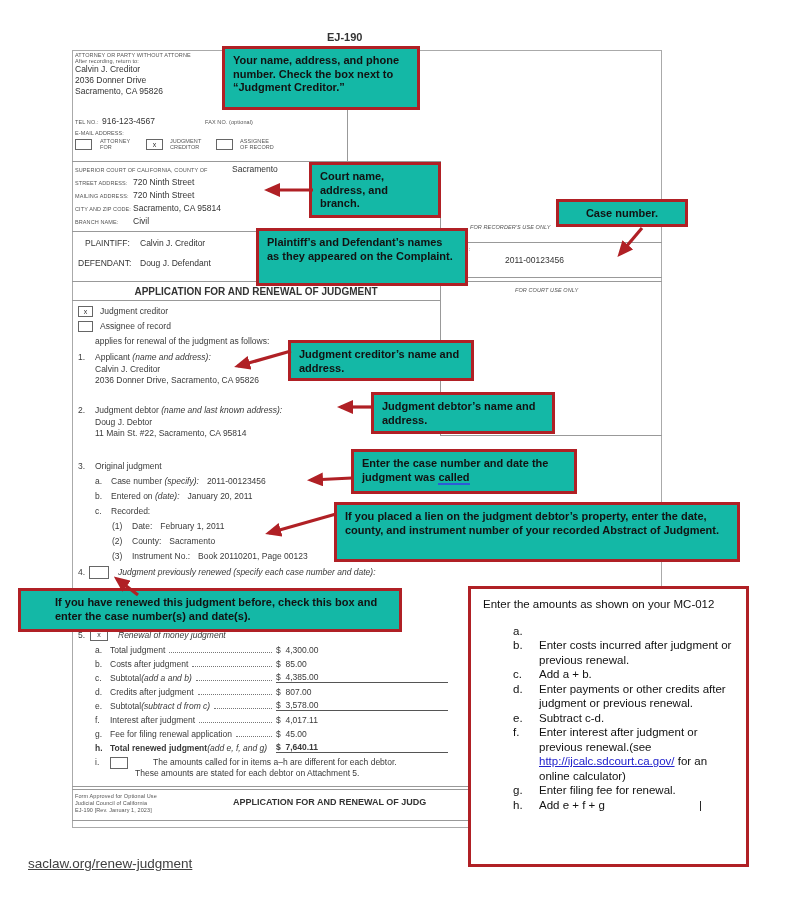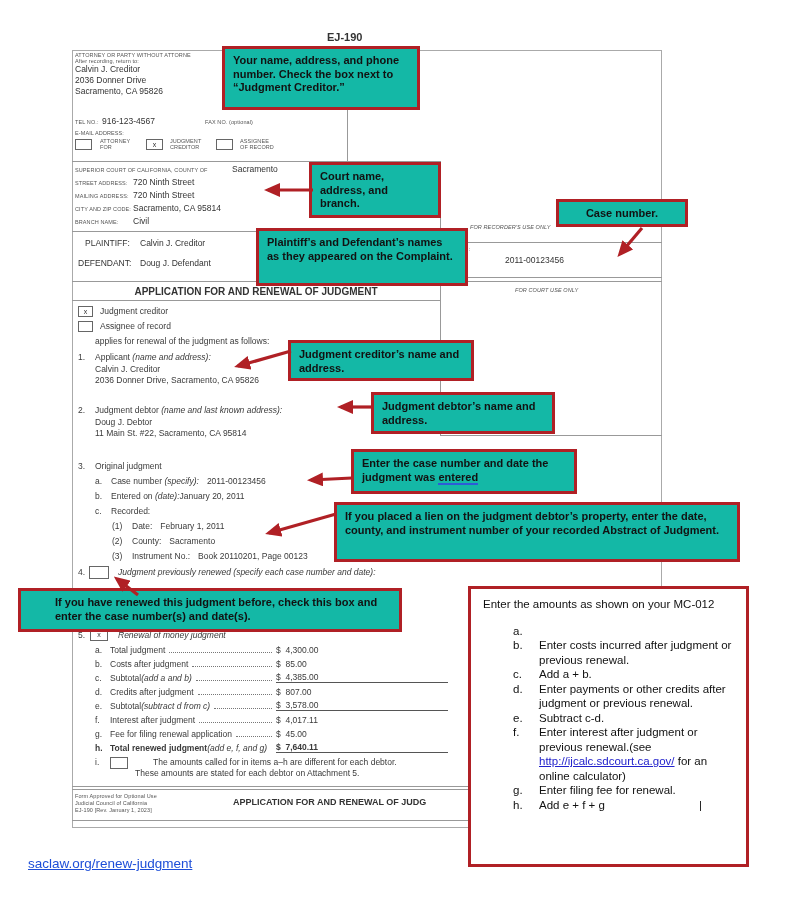--- a/index.html
+++ b/index.html
@@ -29,21 +29,21 @@
            border:3px solid #b02025;box-sizing:border-box;padding:8px 10px 8px 12px;
            font-size:11.5px;line-height:14.5px;color:#111;z-index:5;}
   .mc-title{margin-bottom:12px;}
   .mc-list{padding-left:30px;}
   .mc-item{display:flex;}
   .mc-ltr{width:26px;flex:none;}
   .mc-txt{flex:1;}
   .lnk{color:#2222cc;text-decoration:underline;}
   .entered{border-bottom:2px solid #2e5bd7;}
   .overlay{position:absolute;left:0;top:0;z-index:6;pointer-events:none;}
-  .saclaw{position:absolute;left:28px;top:856px;font-size:13.5px;color:#1d4ed8;text-decoration:underline;}
+  .saclaw{position:absolute;left:28px;top:856px;font-size:13.5px;color:#404040;text-decoration:underline;}
 </style>
 </head>
 <body>
 
 <div id="canvas">
 
   <div class="abs bold" style="left:327px;top:31px;font-size:11px;color:#333;">EJ-190</div>
 
   <div class="sheet"></div>
 
@@ -118,21 +118,21 @@
   <div class="b" style="left:95px;top:375px;">2036 Donner Drive, Sacramento, CA 95826</div>
 
   <div class="b" style="left:78px;top:405px;">2.</div>
   <div class="b" style="left:95px;top:405px;"><span>Judgment debtor </span><span class="it">(name and last known address):</span></div>
   <div class="b" style="left:95px;top:417px;">Doug J. Debtor</div>
   <div class="b" style="left:95px;top:428px;">11 Main St. #22, Sacramento, CA 95814</div>
 
   <div class="b" style="left:78px;top:461px;">3.</div>
   <div class="b" style="left:95px;top:461px;">Original judgment</div>
   <div class="b" style="left:95px;top:476px;"><span style="display:inline-block;width:16px;">a.</span><span>Case number </span><span class="it">(specify):</span><span style="margin-left:8px;">2011-00123456</span></div>
-  <div class="b" style="left:95px;top:491px;"><span style="display:inline-block;width:16px;">b.</span><span>Entered on </span><span class="it">(date):</span><span style="">January 20, 2011</span></div>
+  <div class="b" style="left:95px;top:491px;"><span style="display:inline-block;width:16px;">b.</span><span>Entered on </span><span class="it">(date):</span><span style="margin-left:8px;">January 20, 2011</span></div>
   <div class="b" style="left:95px;top:506px;"><span style="display:inline-block;width:16px;">c.</span><span>Recorded:</span></div>
   <div class="b" style="left:112px;top:521px;"><span style="display:inline-block;width:20px;">(1)</span><span>Date:</span><span style="margin-left:8px;">February 1, 2011</span></div>
   <div class="b" style="left:112px;top:536px;"><span style="display:inline-block;width:20px;">(2)</span><span>County:</span><span style="margin-left:8px;">Sacramento</span></div>
   <div class="b" style="left:112px;top:551px;"><span style="display:inline-block;width:20px;">(3)</span><span>Instrument No.:</span><span style="margin-left:8px;">Book 20110201, Page 00123</span></div>
 
   <div class="b" style="left:78px;top:567px;">4.</div>
   <span class="cb" style="left:89px;top:566px;width:18px;height:11px;"></span>
   <div class="b it" style="left:118px;top:567px;"><span>Judgment previously renewed </span><span>(specify each case number and date):</span></div>
 
   <div class="b" style="left:78px;top:630px;">5.</div>
@@ -203,21 +203,21 @@
   <div class="t" style="left:75px;top:807px;">EJ-190 [Rev. January 1, 2023]</div>
   <div class="abs bold" style="left:233px;top:797px;font-size:9px;color:#333;white-space:nowrap;">APPLICATION FOR AND RENEWAL OF JUDG</div>
   <div class="ln" style="left:72px;top:820px;width:590px;height:1px;"></div>
 
   <div class="redbox" style="left:222px;top:46px;width:198px;height:64px;">Your name, address, and phone number. Check the box next to “Judgment Creditor.”</div>
   <div class="redbox" style="left:309px;top:162px;width:132px;height:56px;">Court name, address, and branch.</div>
   <div class="redbox" style="left:556px;top:199px;width:132px;height:28px;text-align:center;">Case number.</div>
   <div class="redbox" style="left:256px;top:228px;width:212px;height:58px;">Plaintiff’s and Defendant’s names as they appeared on the Complaint.</div>
   <div class="redbox" style="left:288px;top:340px;width:186px;height:41px;">Judgment creditor’s name and address.</div>
   <div class="redbox" style="left:371px;top:392px;width:184px;height:42px;">Judgment debtor’s name and address.</div>
-  <div class="redbox" style="left:351px;top:449px;width:226px;height:45px;"><span>Enter the case number and date the judgment was </span><span class="entered">entered</span></div>
+  <div class="redbox" style="left:351px;top:449px;width:226px;height:45px;"><span>Enter the case number and date the judgment was </span><span class="entered">called</span></div>
   <div class="redbox" style="left:334px;top:502px;width:406px;height:60px;">If you placed a lien on the judgment debtor’s property, enter the date, county, and instrument number of your recorded Abstract of Judgment.</div>
   <div class="redbox" style="left:18px;top:588px;width:384px;height:44px;padding-left:34px;">If you have renewed this judgment before, check this box and enter the case number(s) and date(s).</div>
 
   <div class="mc-body">
     <div class="mc-title">Enter the amounts as shown on your MC-012</div>
     <div class="mc-list">
       <div class="mc-item">
           <span class="mc-ltr">a.</span>
         </div>
       <div class="mc-item">

